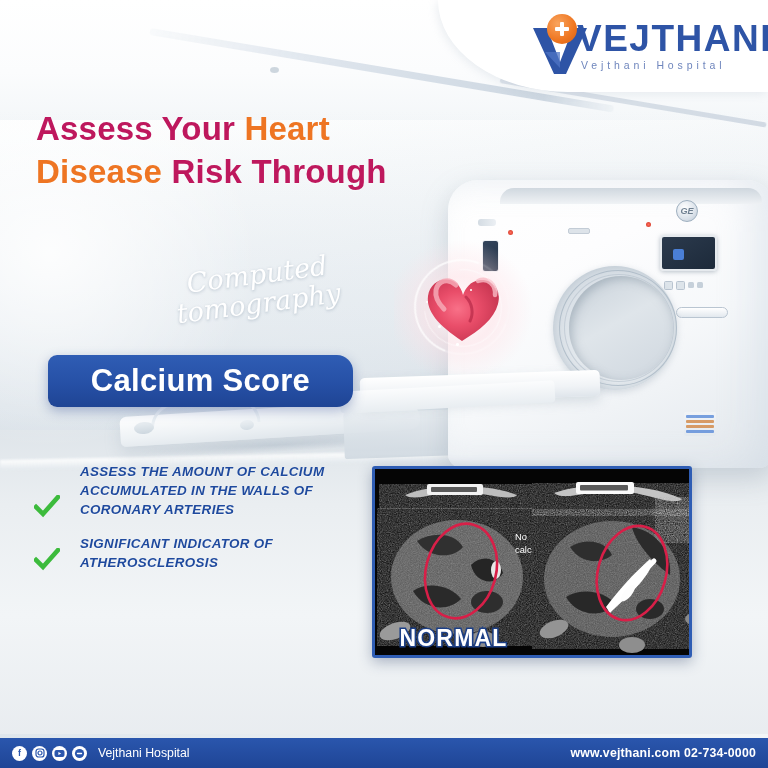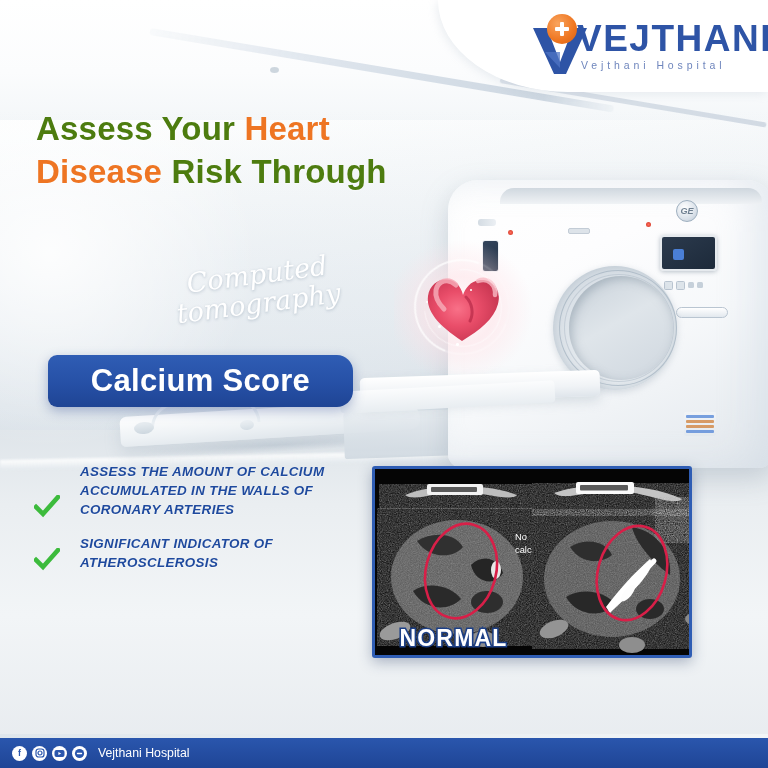--- a/index.html
+++ b/index.html
@@ -261,21 +261,21 @@
     font-family:"Liberation Sans", sans-serif;
   }
 
   
   .headline {
     position:absolute; left:36px; top:108px; width:420px;
     font-size:33px; font-weight:bold; line-height:1.30;
     letter-spacing:.2px;
     text-shadow:0 1px 2px rgba(255,255,255,.55);
   }
-  .nv { color:#4d7c0f; }
+  .nv { color:#be185d; }
   .og { color:#ee7523; }
 
   
   .ct-big {
     position:absolute; left:34px; top:200px;
     font-size:152px; font-weight:bold; color:#ec6a12;
     line-height:1; letter-spacing:-4px;
     font-family:"Liberation Sans", sans-serif;
   }
   .ct-script {
@@ -575,15 +575,16 @@
           </svg>
       </span>
       <span class="soc">
         <svg width="11" height="11" viewBox="0 0 11 11">
             <circle cx="5.5" cy="5.5" r="4.6" fill="#2a56ad"></circle>
             <rect x="2.8" y="4.8" width="5.4" height="1.4" rx="0.7" fill="#fff"></rect>
           </svg>
       </span>
       <span class="foot-name">Vejthani Hospital</span>
     </div>
+    <div class="foot-right">www.vejthani.com 02-734-0000</div>
   </div>
 
 </div>
 
 </body></html>

